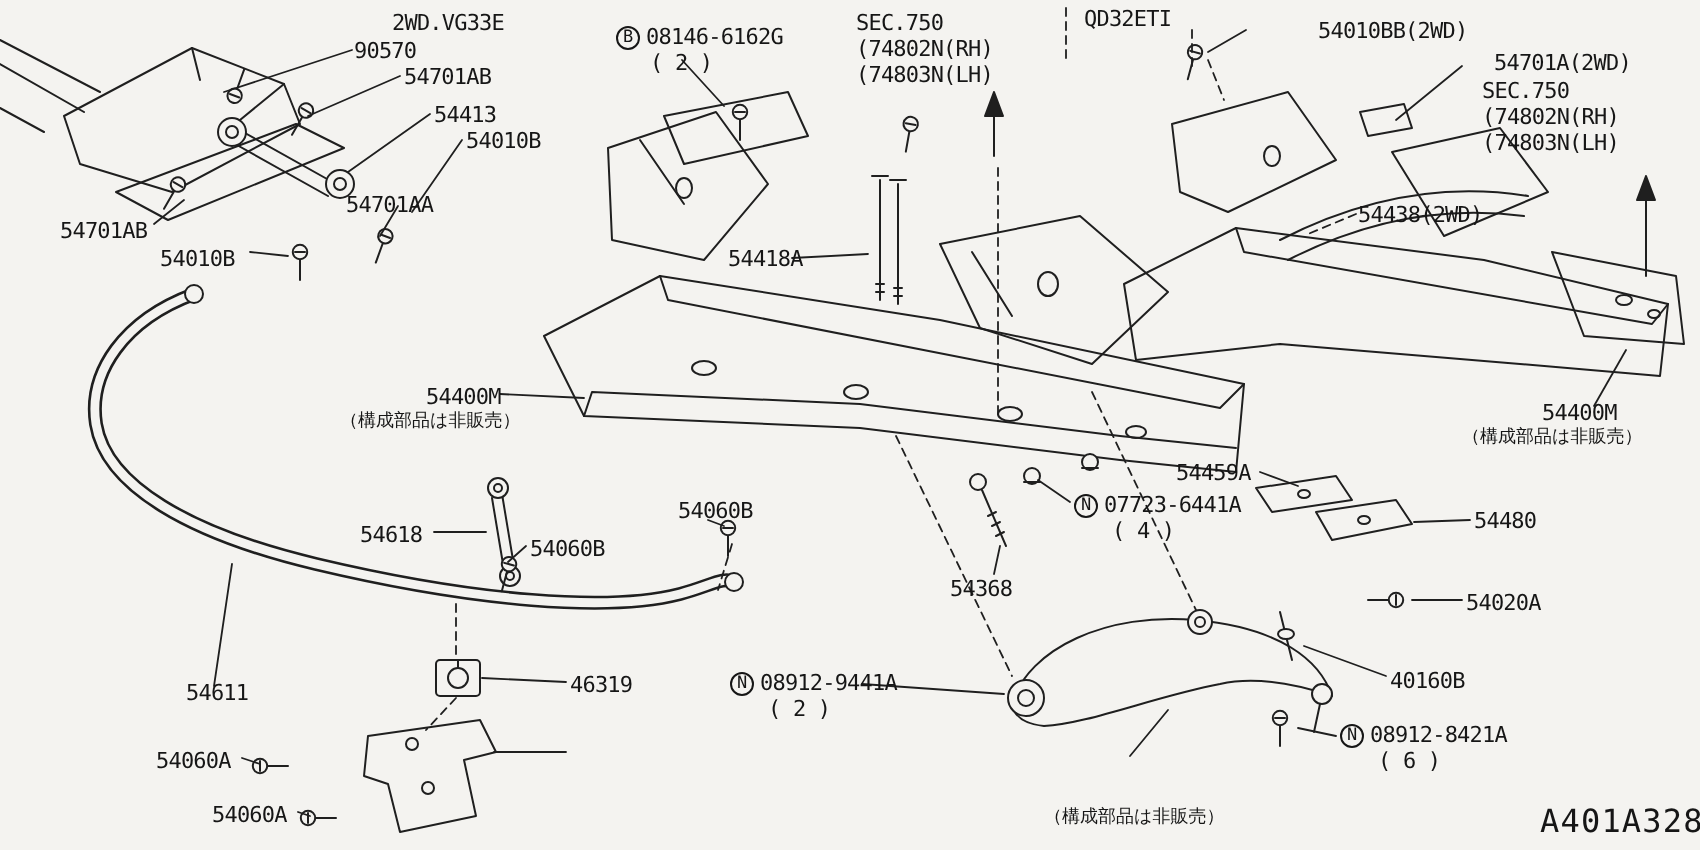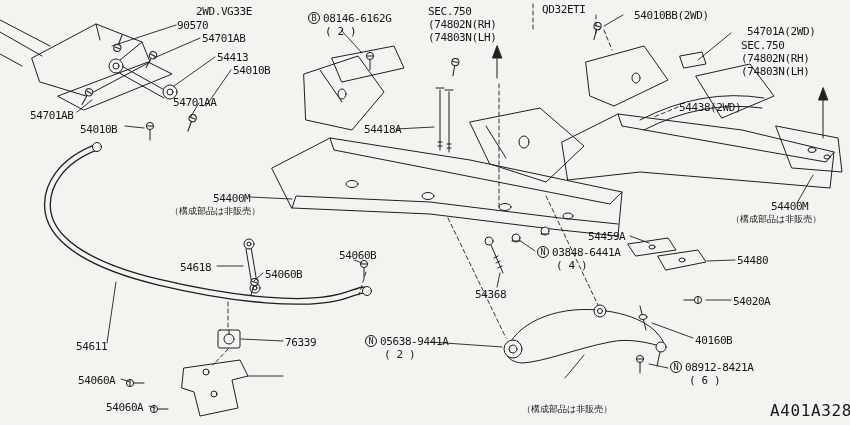--- a/index.html
+++ b/index.html
@@ -243,48 +243,48 @@
   <div class="lbl" style="left:30px;top:109px">54701AB</div>
   <div class="lbl" style="left:80px;top:123px">54010B</div>
 
   <div class="lbl" style="left:308px;top:12px"><span class="circ">B</span><span>08146-6162G</span></div>
   <div class="lbl" style="left:325px;top:25px">( 2 )</div>
 
   <div class="lbl" style="left:428px;top:5px">SEC.750
 (74802N(RH)
 (74803N(LH)</div>
   <div class="lbl" style="left:542px;top:3px">QD32ETI</div>
-  <div class="lbl" style="left:634px;top:9px">54010BB(2WD)</div>
+  <div class="lbl" style="left:659px;top:9px">54010BB(2WD)</div>
   <div class="lbl" style="left:747px;top:25px">54701A(2WD)</div>
   <div class="lbl" style="left:741px;top:39px">SEC.750
 (74802N(RH)
 (74803N(LH)</div>
   <div class="lbl" style="left:679px;top:101px">54438(2WD)</div>
   <div class="lbl" style="left:364px;top:123px">54418A</div>
 
   <div class="lbl" style="left:213px;top:192px">54400M</div>
   <div class="lbl note" style="left:170px;top:206px">（構成部品は非販売）</div>
   <div class="lbl" style="left:771px;top:200px">54400M</div>
   <div class="lbl note" style="left:731px;top:214px">（構成部品は非販売）</div>
 
   <div class="lbl" style="left:588px;top:230px">54459A</div>
-  <div class="lbl" style="left:537px;top:246px"><span class="circ">N</span><span>03848-6441A</span></div>
+  <div class="lbl" style="left:537px;top:246px"><span class="circ">N</span><span>07723-6441A</span></div>
   <div class="lbl" style="left:556px;top:259px">( 4 )</div>
   <div class="lbl" style="left:737px;top:254px">54480</div>
 
   <div class="lbl" style="left:180px;top:261px">54618</div>
   <div class="lbl" style="left:339px;top:249px">54060B</div>
   <div class="lbl" style="left:265px;top:268px">54060B</div>
   <div class="lbl" style="left:475px;top:288px">54368</div>
   <div class="lbl" style="left:733px;top:295px">54020A</div>
   <div class="lbl" style="left:695px;top:334px">40160B</div>
-  <div class="lbl" style="left:76px;top:340px">54611</div>
-  <div class="lbl" style="left:285px;top:336px">76339</div>
-
-  <div class="lbl" style="left:365px;top:335px"><span class="circ">N</span><span>05638-9441A</span></div>
+  <div class="lbl" style="left:93px;top:340px">54611</div>
+  <div class="lbl" style="left:285px;top:336px">46319</div>
+
+  <div class="lbl" style="left:365px;top:335px"><span class="circ">N</span><span>08912-9441A</span></div>
   <div class="lbl" style="left:384px;top:348px">( 2 )</div>
 
   <div class="lbl" style="left:78px;top:374px">54060A</div>
   <div class="lbl" style="left:106px;top:401px">54060A</div>
 
   <div class="lbl note" style="left:522px;top:404px">（構成部品は非販売）</div>
 
   <div class="lbl" style="left:670px;top:361px"><span class="circ">N</span><span>08912-8421A</span></div>
   <div class="lbl" style="left:689px;top:374px">( 6 )</div>
 

